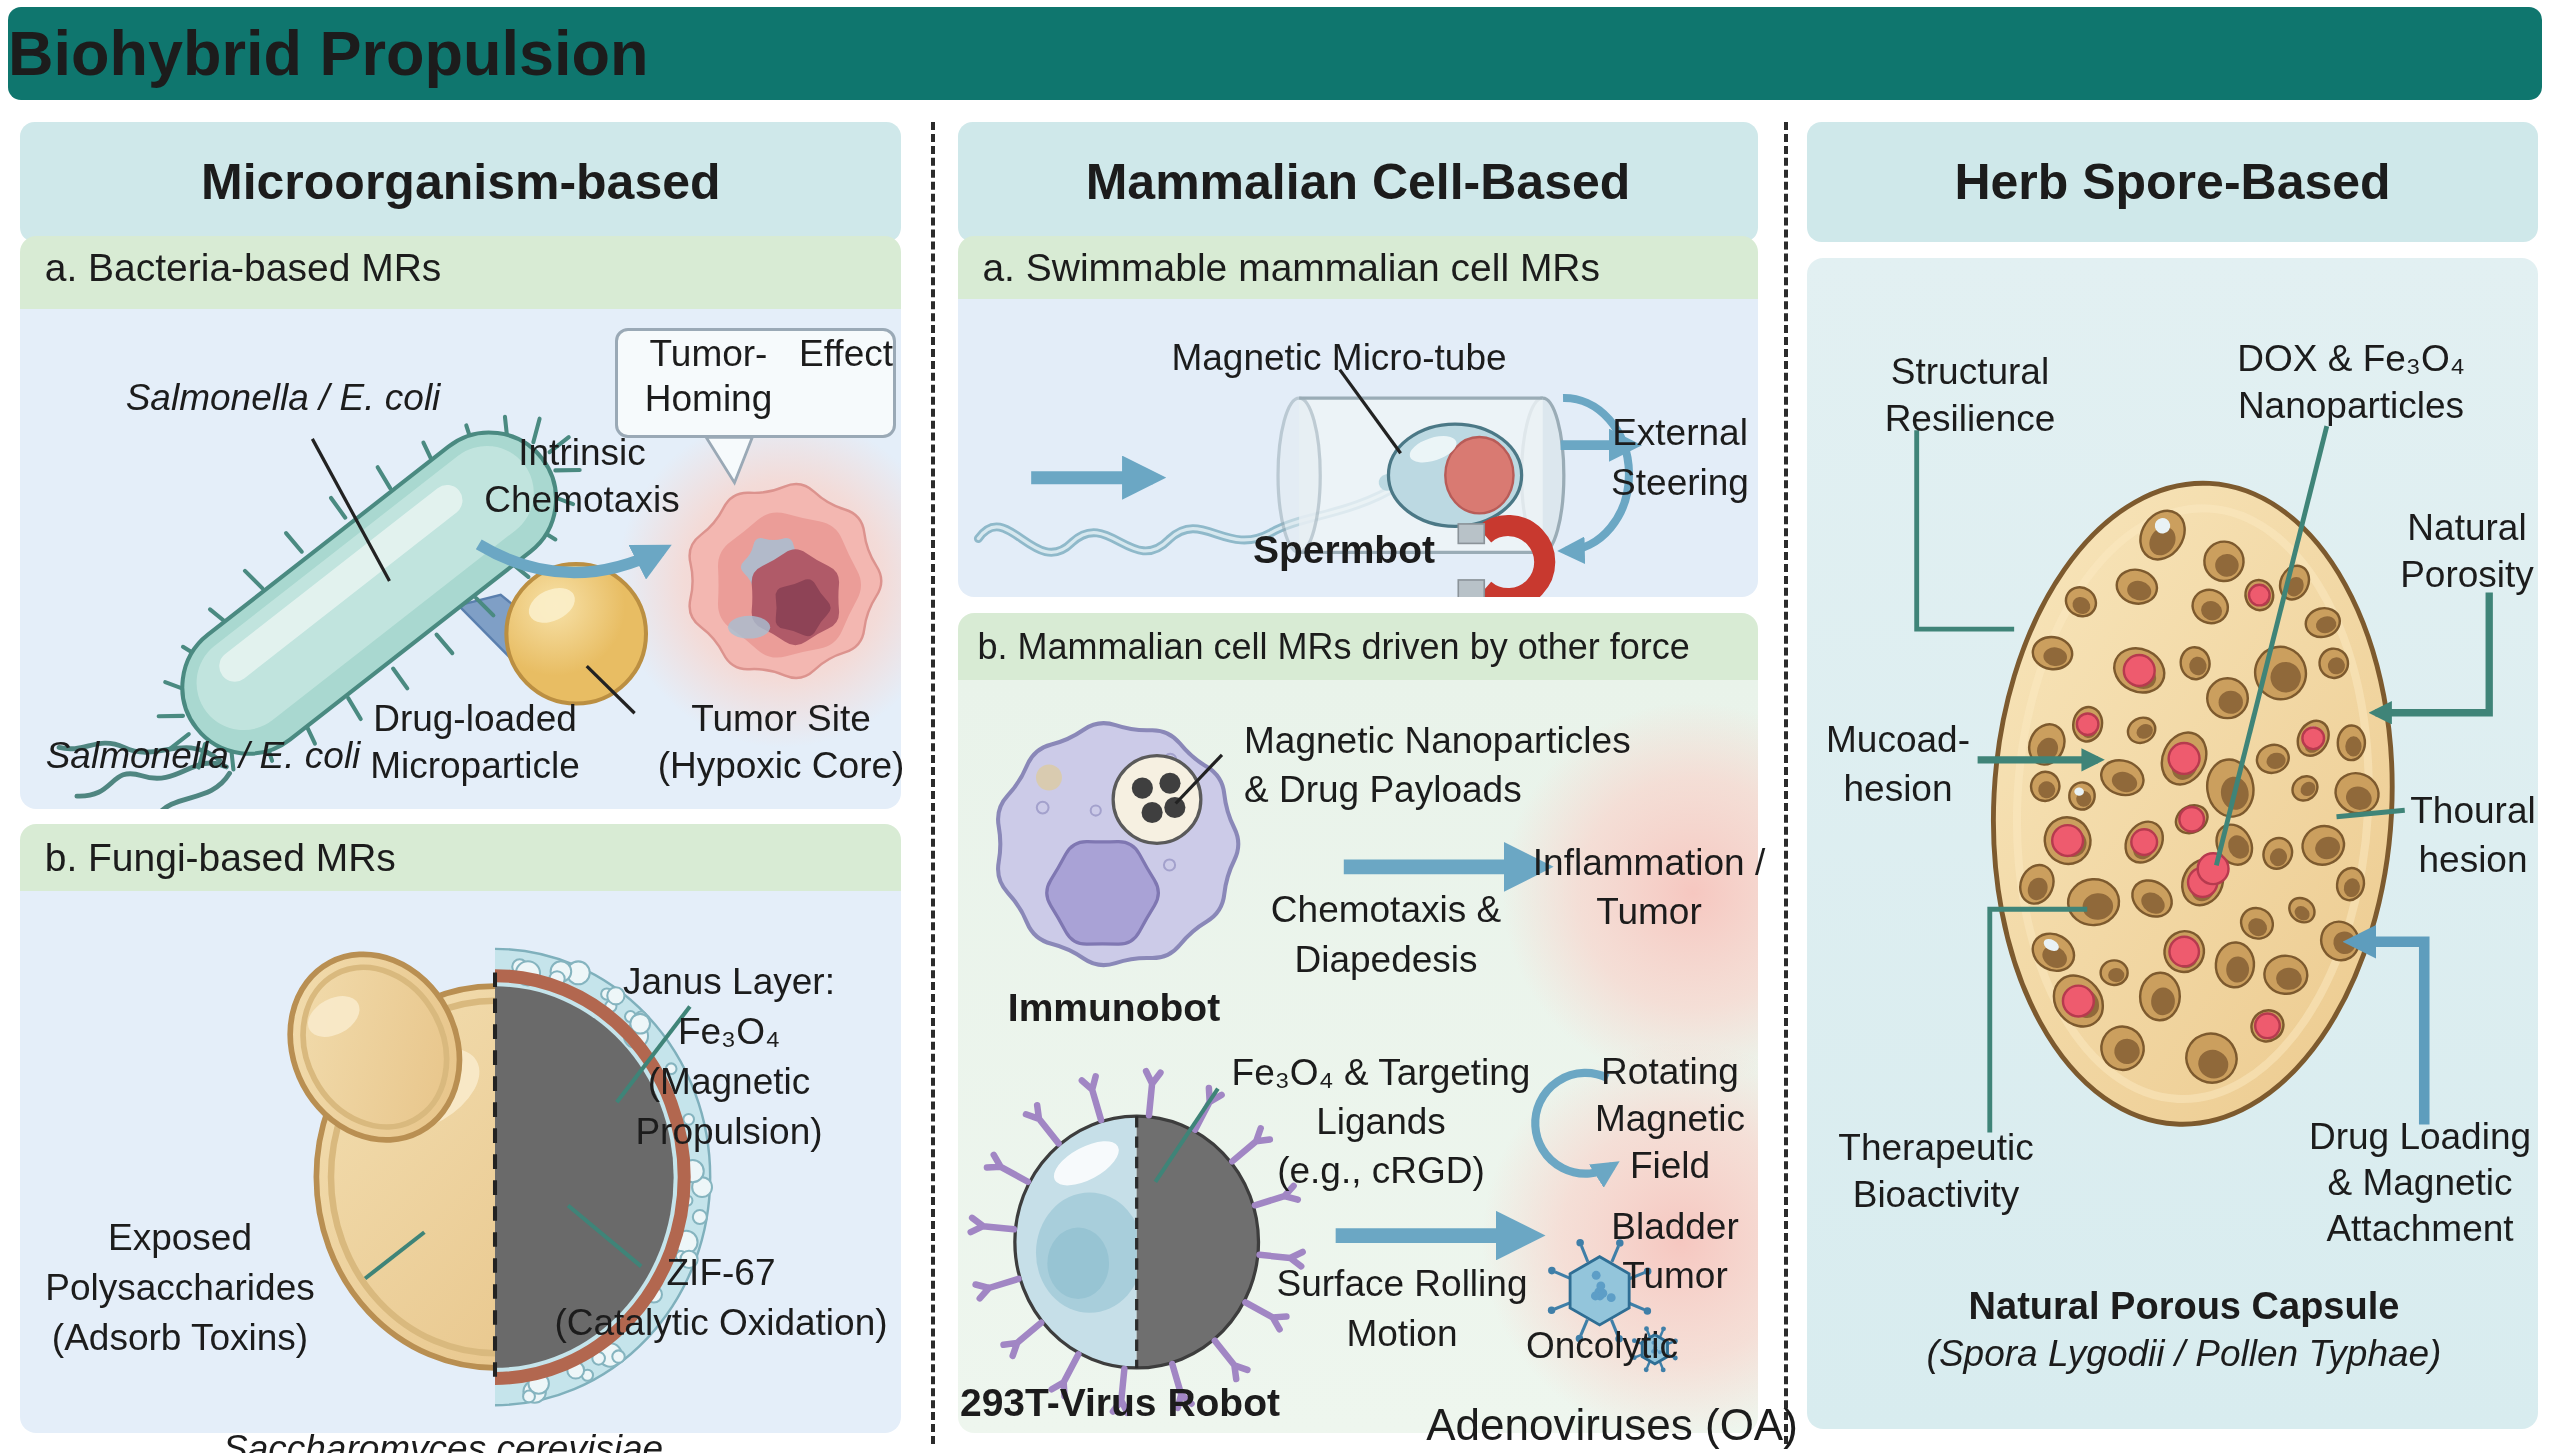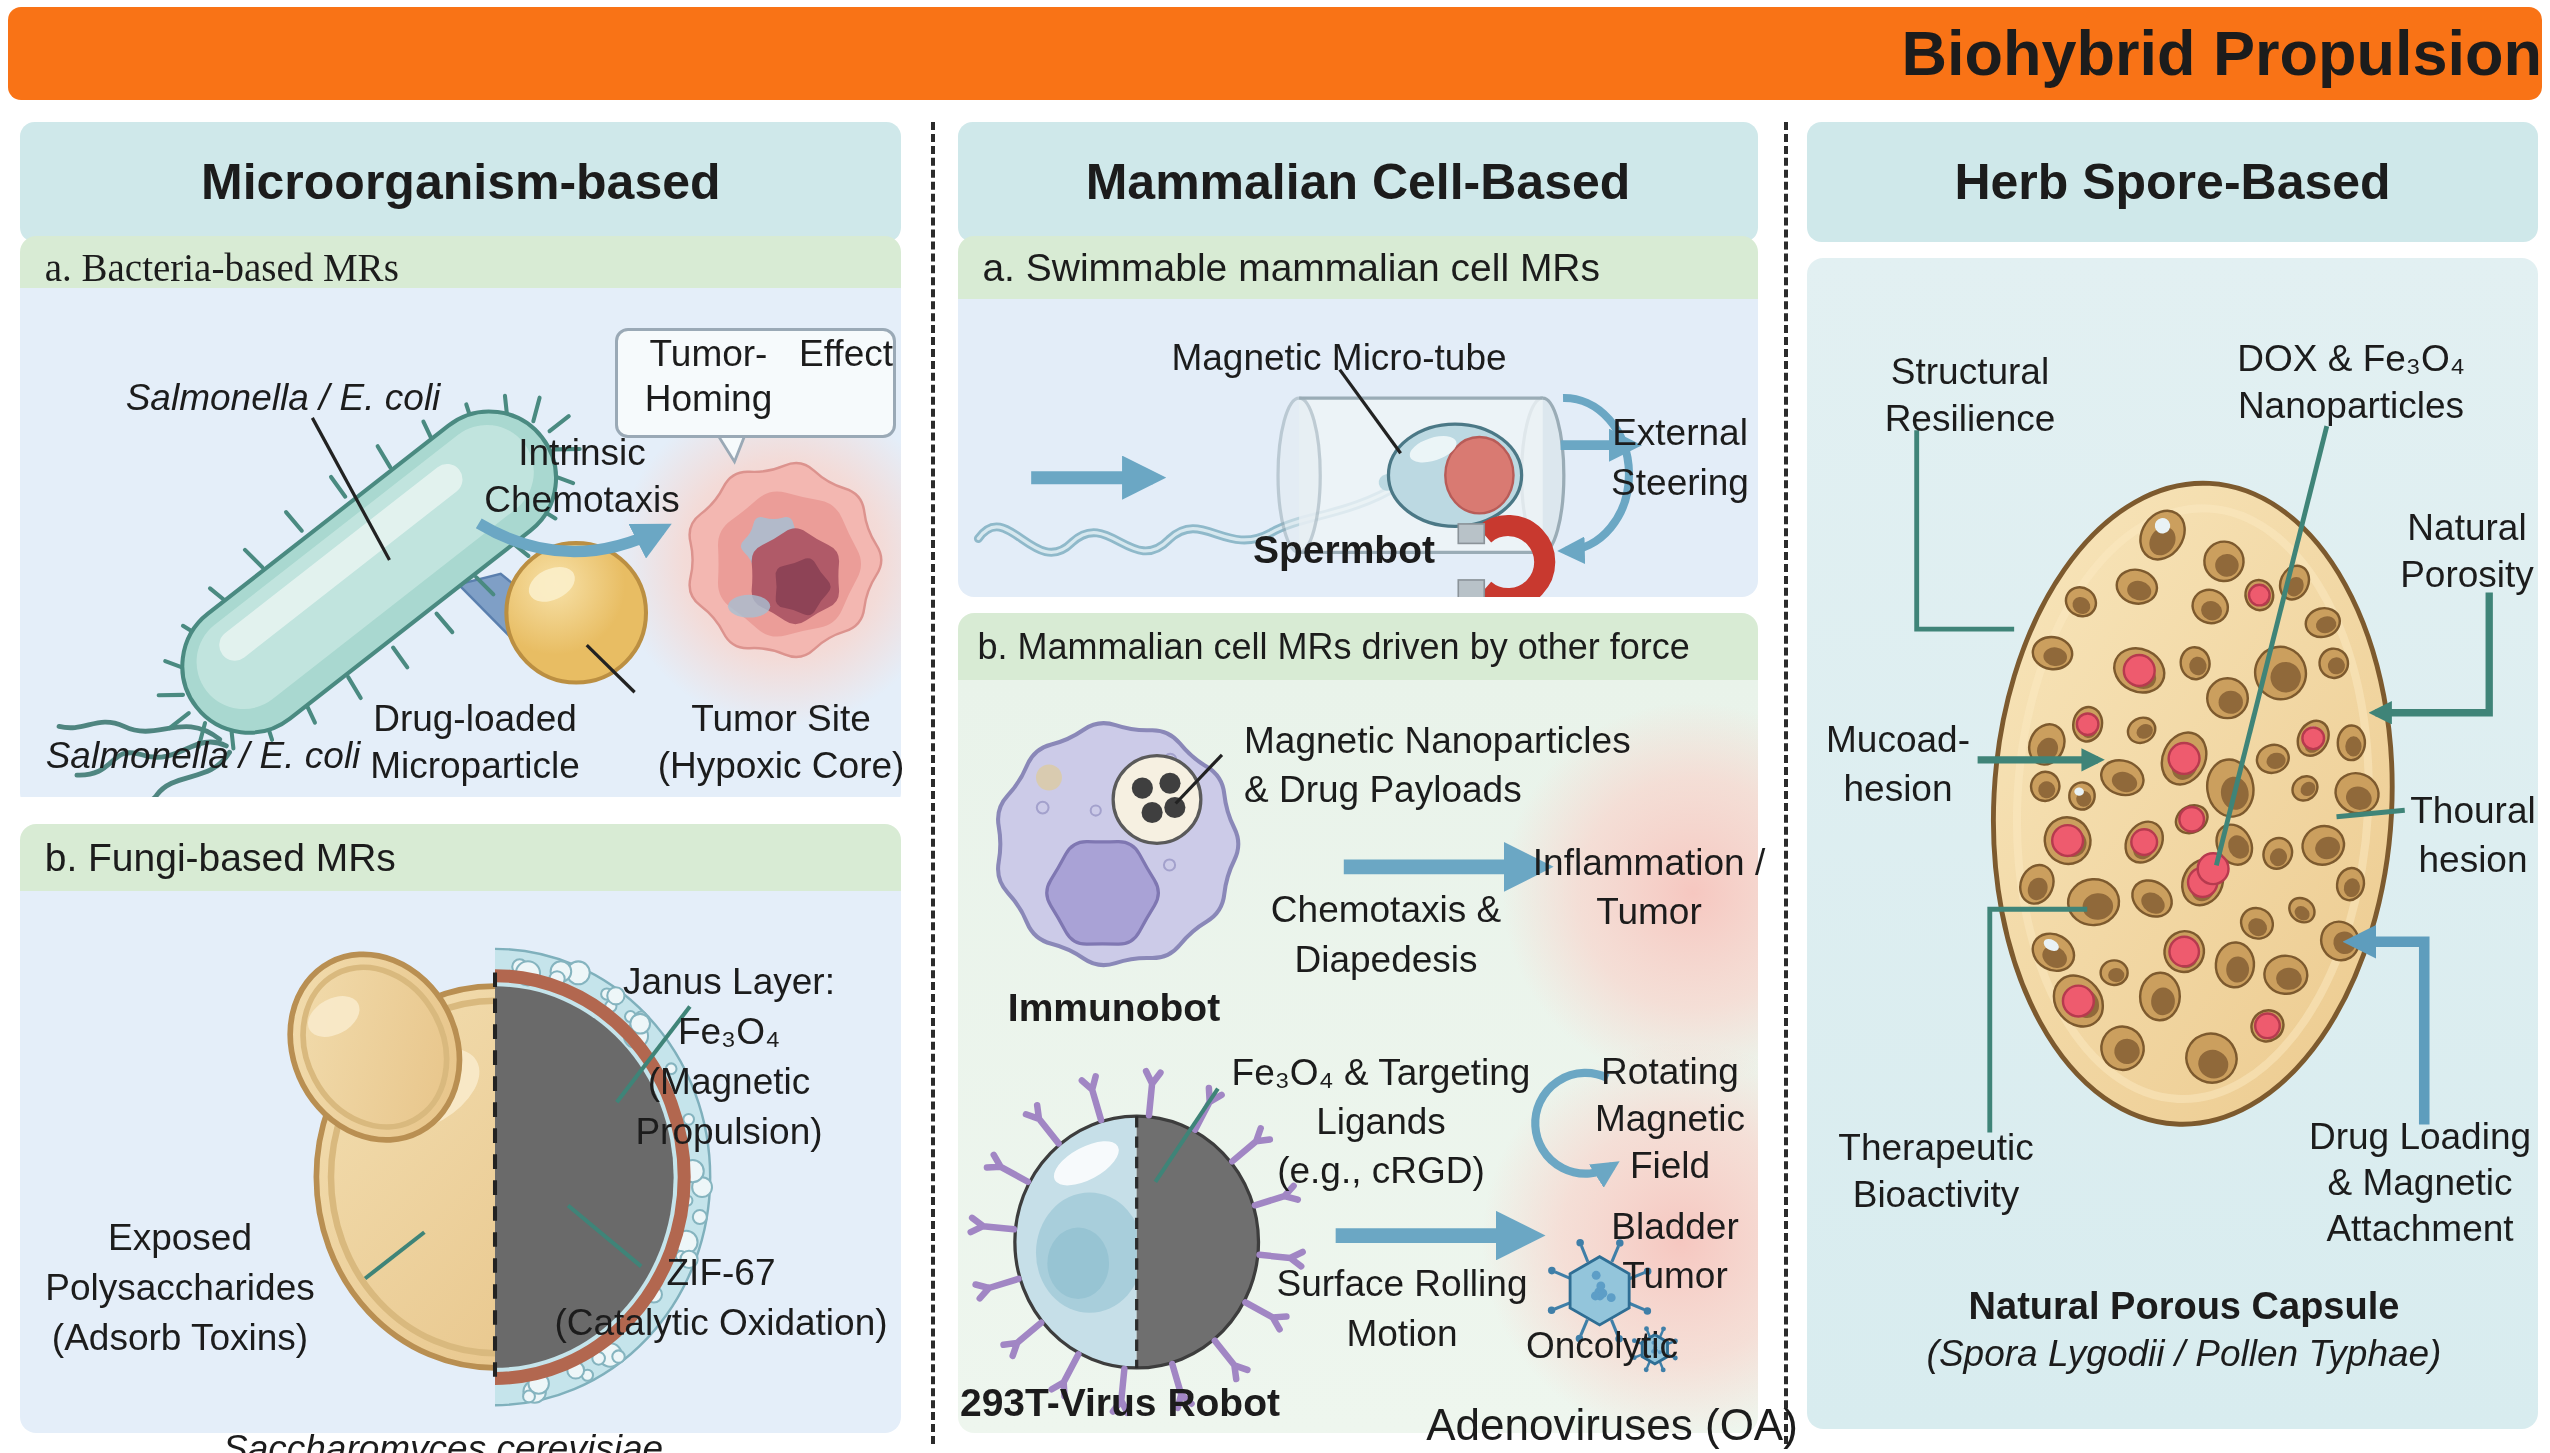--- a/index.html
+++ b/index.html
@@ -1,19 +1,19 @@
 <!DOCTYPE html>
 <html style="font-size:13px"><head>
 <meta charset="utf-8">
 <style>
   html,body{margin:0;padding:0;background:#fff;}
   #root{position:relative;width:2550px;height:1454px;overflow:hidden;background:#fff;
         font-family:"Liberation Sans","DejaVu Sans",sans-serif;color:#1c1c1c;}
-  .titlebar{position:absolute;left:8.1px;top:6.5px;width:2534px;height:93px;background:#f97316;
-            border-radius:13px;text-align:right;line-height:93px;font-size:63px;font-weight:bold;}
+  .titlebar{position:absolute;left:8.1px;top:6.5px;width:2534px;height:93px;background:#0f766e;
+            border-radius:13px;text-align:left;line-height:93px;font-size:63px;font-weight:bold;}
   .colhead{position:absolute;top:122px;height:120px;background:#cfe8ea;border-radius:14.6px;
            text-align:center;line-height:120px;font-size:50px;font-weight:bold;}
   .vd{position:absolute;top:122px;height:1322px;width:0;border-left:4.1px dashed #2b2b2b;}
   .card{position:absolute;border-radius:16.2px;overflow:hidden;}
   .strip{background:#d8ebd4;font-size:39px;padding-left:24.4px;}
   .card svg{display:block;}
   .t{position:absolute;transform:translateX(-50%);text-align:center;font-size:37px;line-height:47px;white-space:nowrap;}
   .tl{position:absolute;text-align:left;font-size:37px;line-height:49px;white-space:nowrap;}
   .i{font-style:italic;}
   .b{font-weight:bold;}
@@ -28,21 +28,21 @@
 
   <div class="titlebar">Biohybrid Propulsion</div>
   <div class="colhead" style="left:20.3px;width:881px;">Microorganism-based</div>
   <div class="colhead" style="left:958px;width:800px;">Mammalian Cell-Based</div>
   <div class="colhead" style="left:1807px;width:731px;">Herb Spore-Based</div>
 
   <div class="vd" style="left:931px;"></div>
   <div class="vd" style="left:1784px;"></div>
 
   <div class="card" style="left:20.3px;top:236px;width:881px;height:573px;">
-    <div class="strip" style="height:52px;line-height:63px;font-family:Liberation Serif, serif;">a. Bacteria-based MRs</div>
+    <div class="strip" style="height:73px;line-height:63px;">a. Bacteria-based MRs</div>
     <svg width="881" height="509" viewBox="0 0 1085 627" style="background:#e4eef9">
       <defs>
         <marker id="a1m" viewBox="0 0 10 10" refX="7" refY="5" markerWidth="3.4" markerHeight="3.4" orient="auto-start-reverse">
             <path d="M0 0L10 5L0 10z" fill="#6ba7c4"></path>
           </marker>
         <radialGradient id="a1pg">
             <stop offset="0%" stop-color="#f6c7c0"></stop>
             <stop offset="60%" stop-color="#f8d5cd" stop-opacity="0.75"></stop>
             <stop offset="100%" stop-color="#f8d5cd" stop-opacity="0"></stop>
           </radialGradient>

